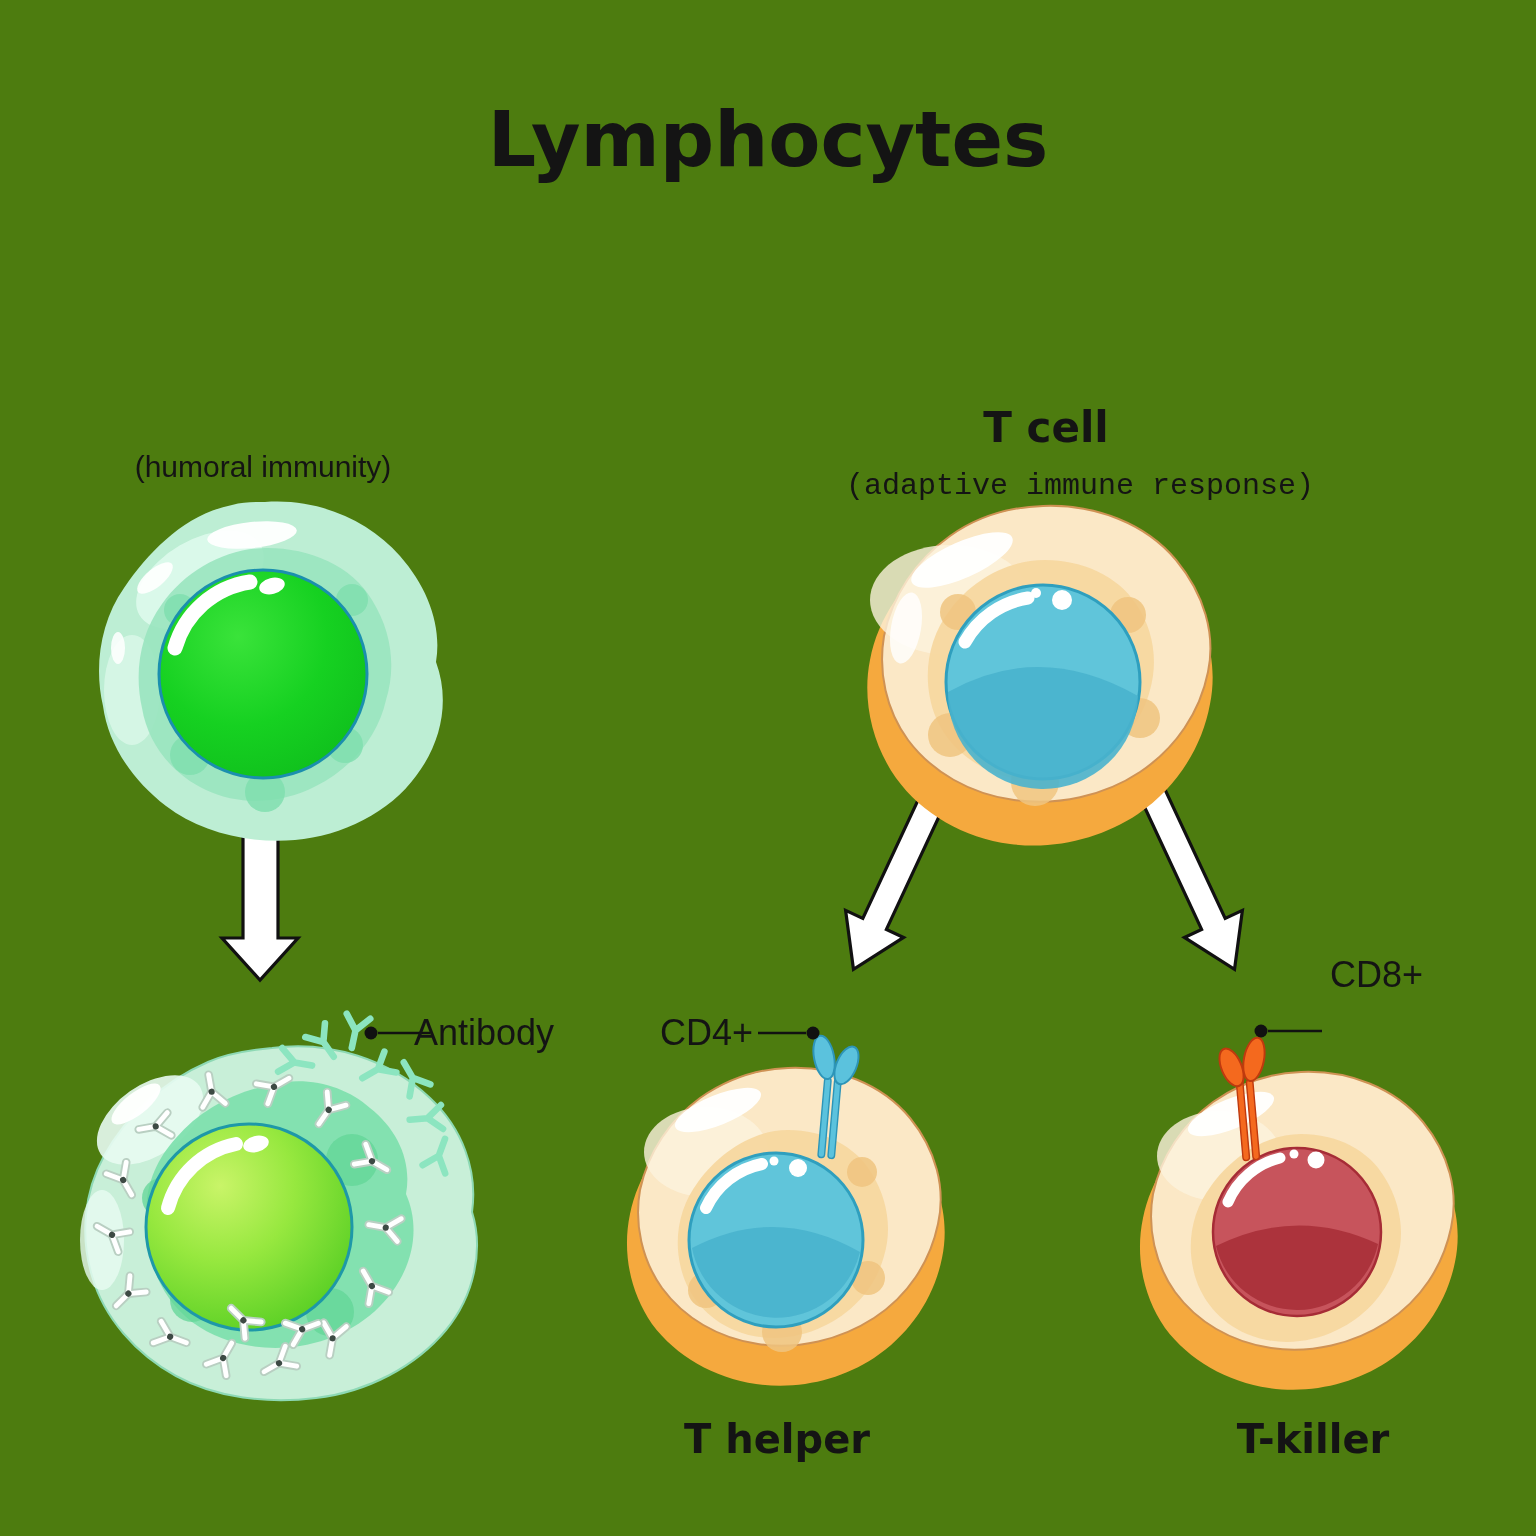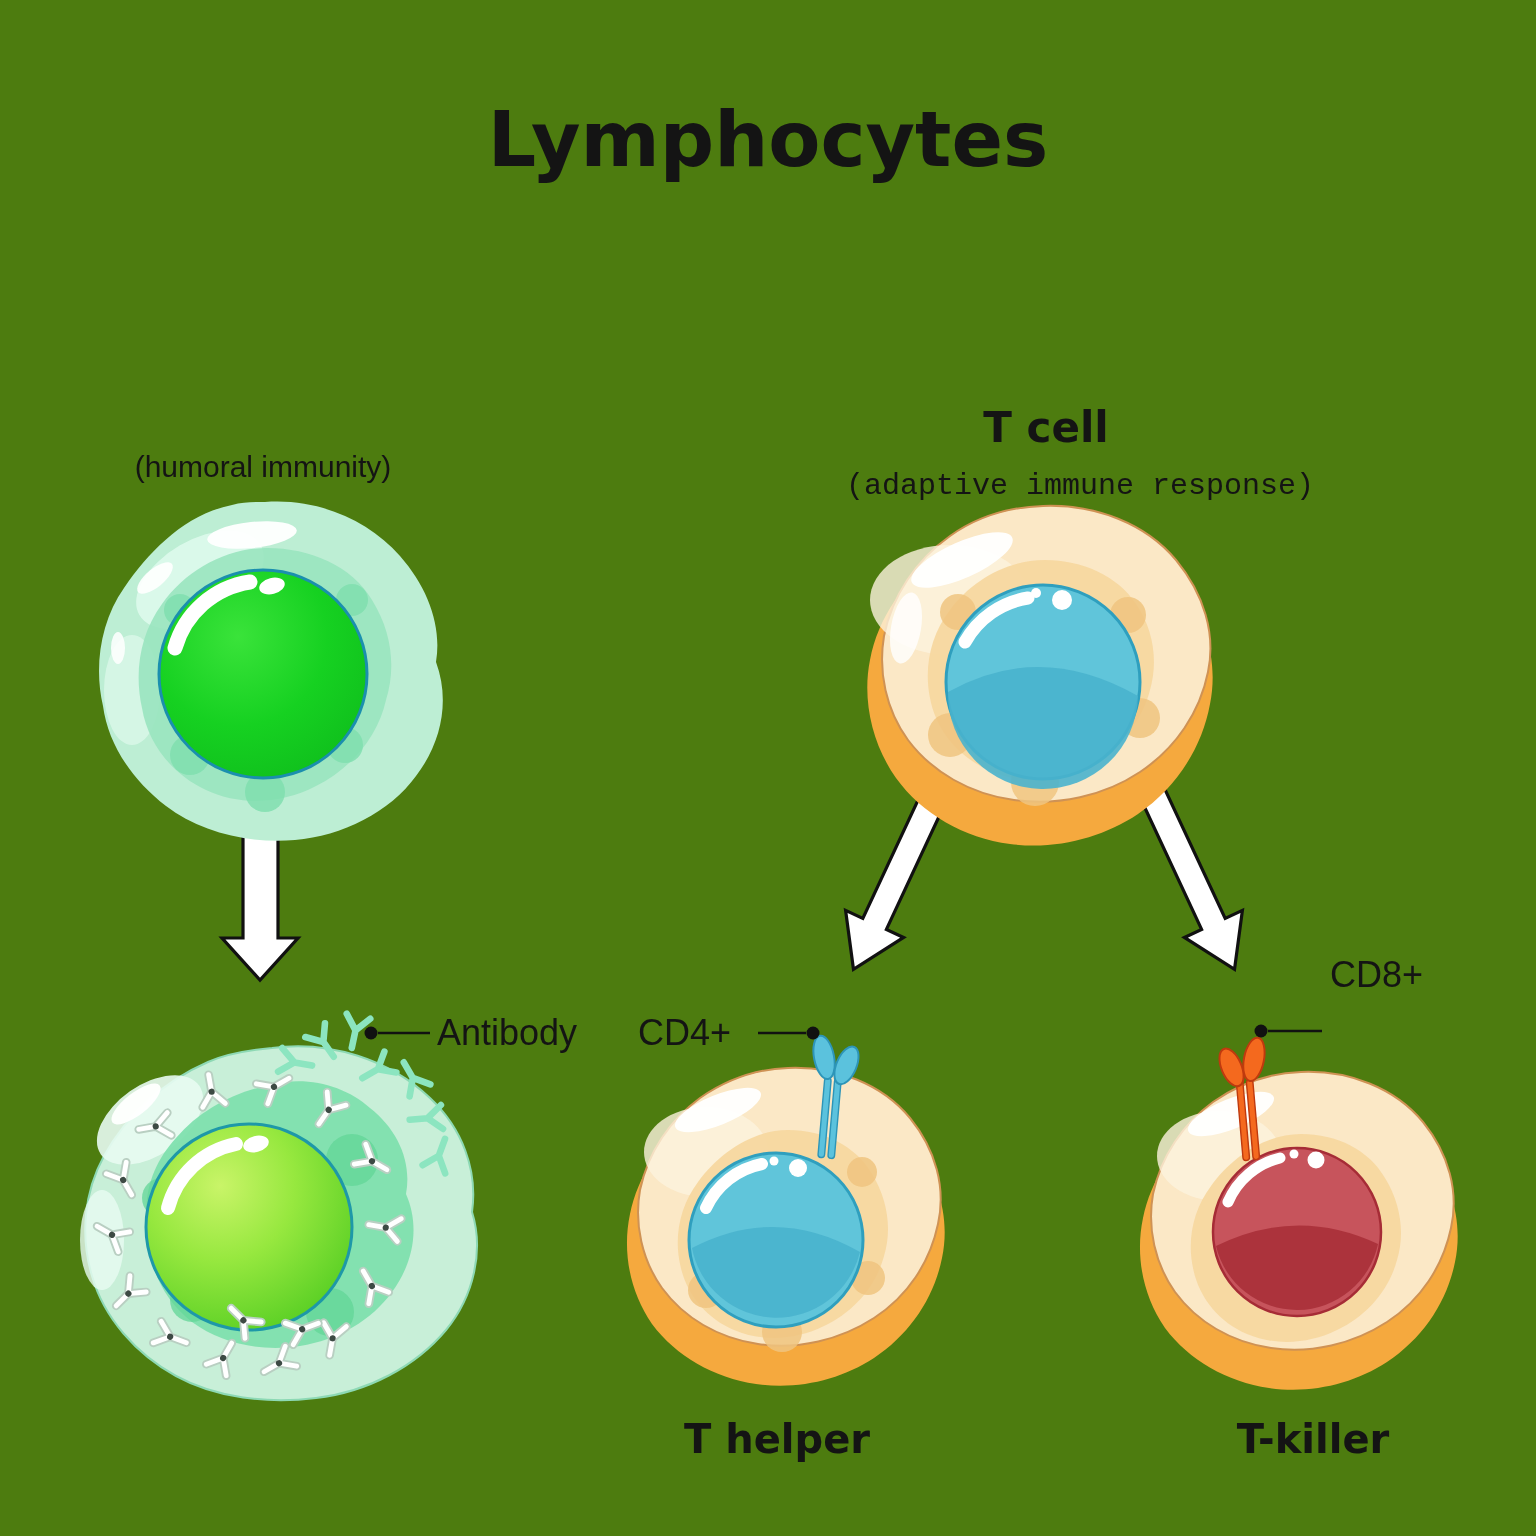--- a/index.html
+++ b/index.html
@@ -239,19 +239,19 @@
     </g>
   </svg>
 
   <div class="lbl title">Lymphocytes</div>
 
   <div class="lbl subname" style="left:63px; top:450px; width:400px;">(humoral immunity)</div>
 
   <div class="lbl cellname" style="left:846px; top:404px; width:400px;">T cell</div>
   <div class="lbl subname" style="left:846px; top:469px; width:400px;font-family:Liberation Mono, monospace;">(adaptive immune response)</div>
 
-  <div class="lbl anno" style="left:437px; top:1012px; text-align:left;">Antibody</div>
-  <div class="lbl anno" style="left:638px; top:1012px; width:115px; text-align:left;">CD4+</div>
+  <div class="lbl anno" style="left:414px; top:1012px; text-align:left;">Antibody</div>
+  <div class="lbl anno" style="left:638px; top:1012px; width:115px; text-align:right;">CD4+</div>
   <div class="lbl anno" style="left:1330px; top:954px; text-align:right;">CD8+</div>
 
   <div class="lbl bottomname" style="left:1113px; top:1416px; width:400px;">T-killer</div>
   <div class="lbl bottomname" style="left:577px; top:1416px; width:400px;">T helper</div>
 </div>
 
 </body></html>

